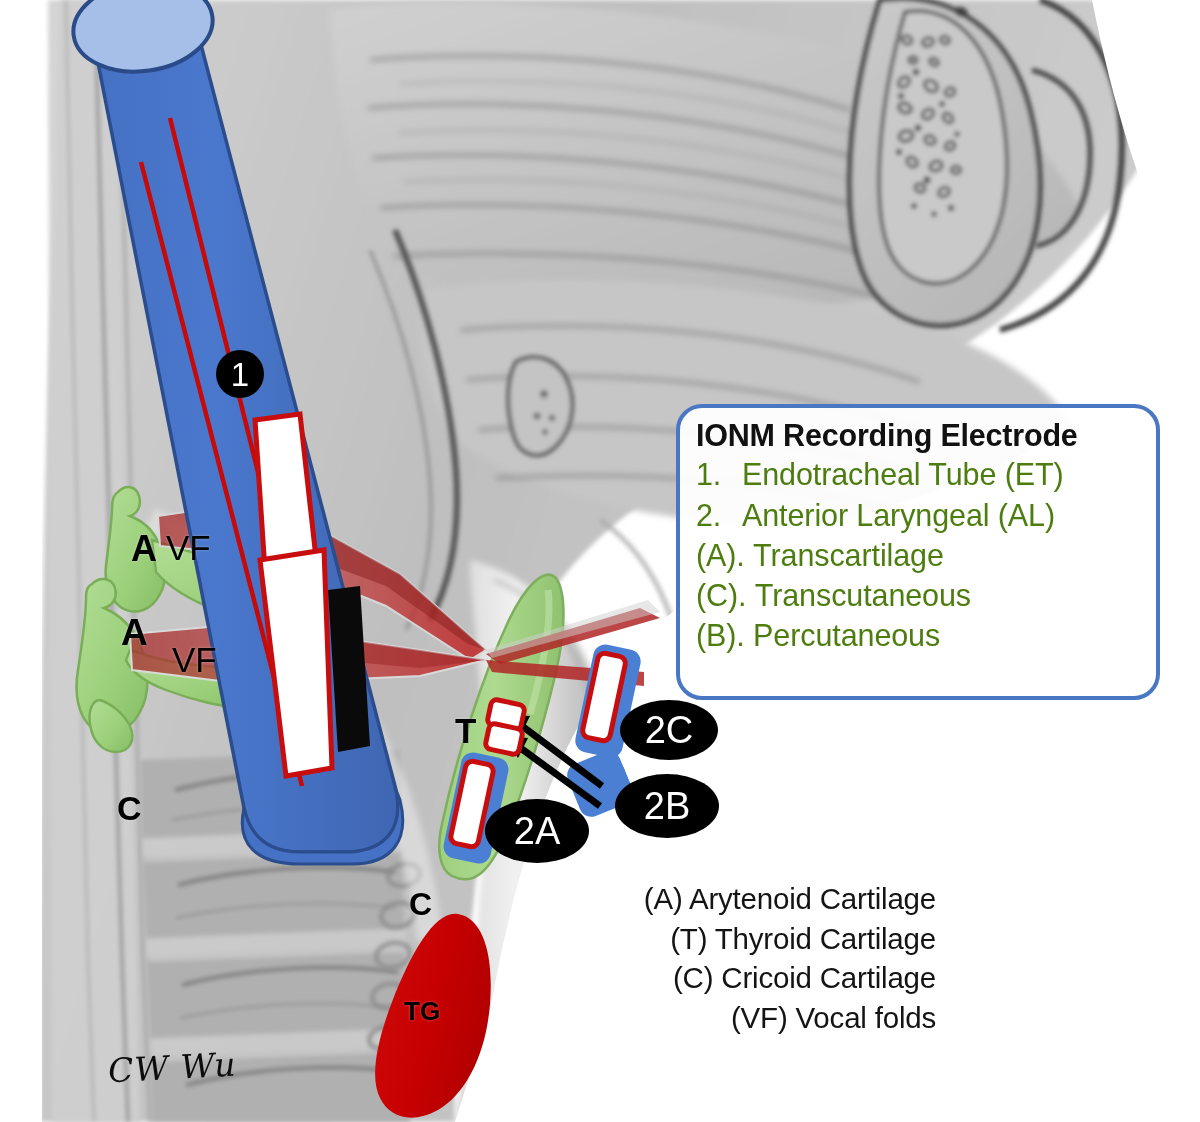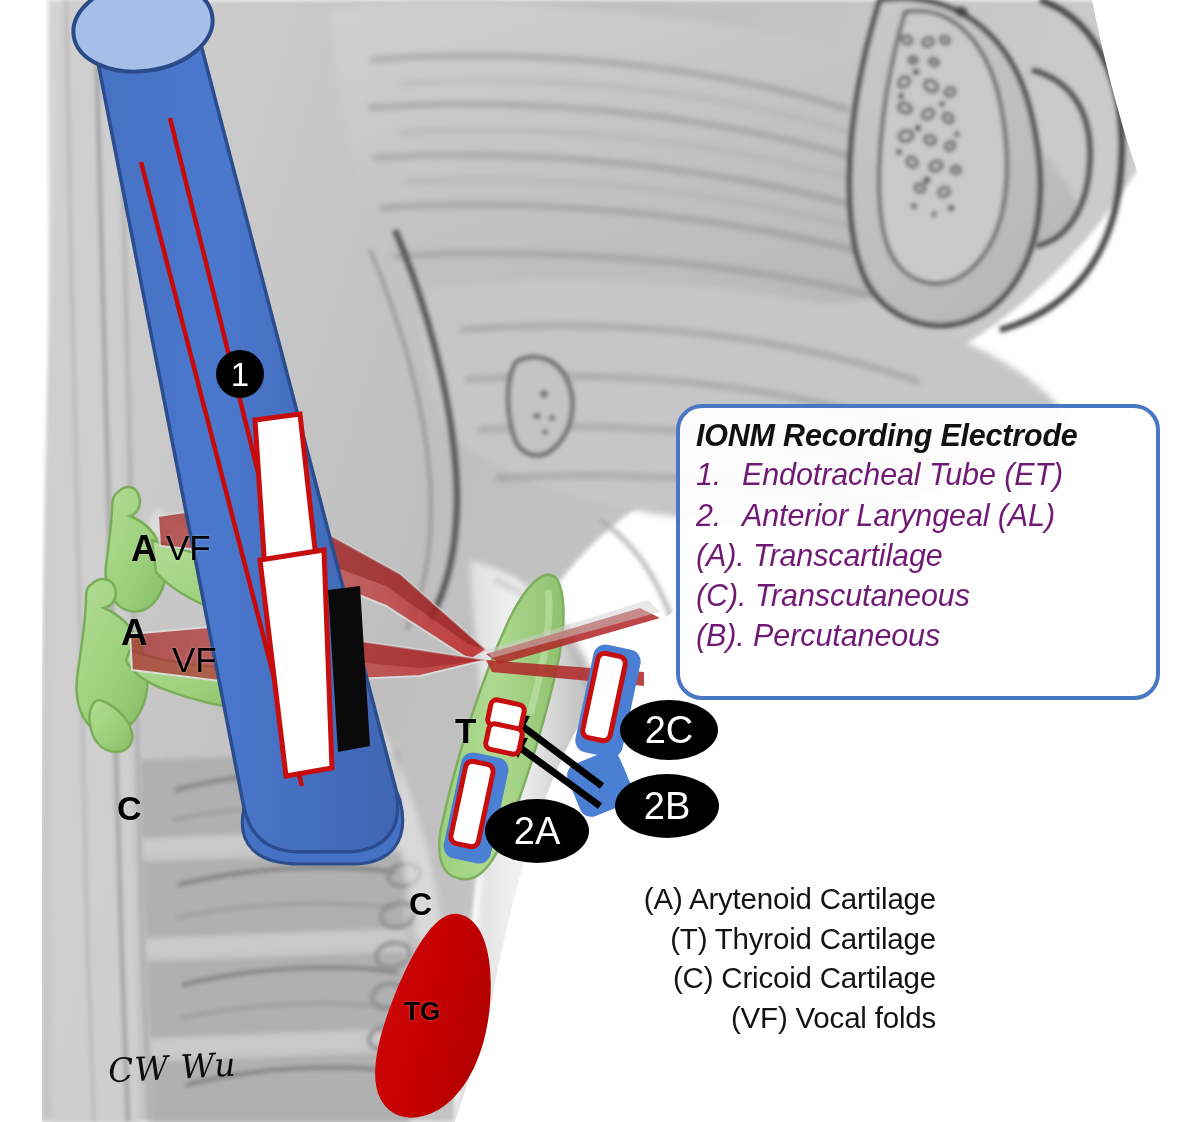--- a/index.html
+++ b/index.html
@@ -37,33 +37,32 @@
     position: absolute;
     left: 676px;
     top: 404px;
     width: 484px;
     height: 296px;
     box-sizing: border-box;
     border: 4px solid #4a77c4;
     border-radius: 26px;
     background: rgba(255,255,255,0.94);
     padding: 8px 14px 6px 16px;
-    font-style: italic;
   }
   #legend-title {
     font-size: 30.5px;
     font-weight: bold;
     color: #111111;
     letter-spacing: -0.2px;
     line-height: 1.26;
     white-space: nowrap;
   }
   .legend-line {
     font-size: 30.5px;
-    color: #701a75;
+    color: #4d7c0f;
     line-height: 1.315;
     white-space: nowrap;
     letter-spacing: -0.1px;
   }
   .legend-line .num {
     display: inline-block;
     min-width: 46px;
   }
 
   

